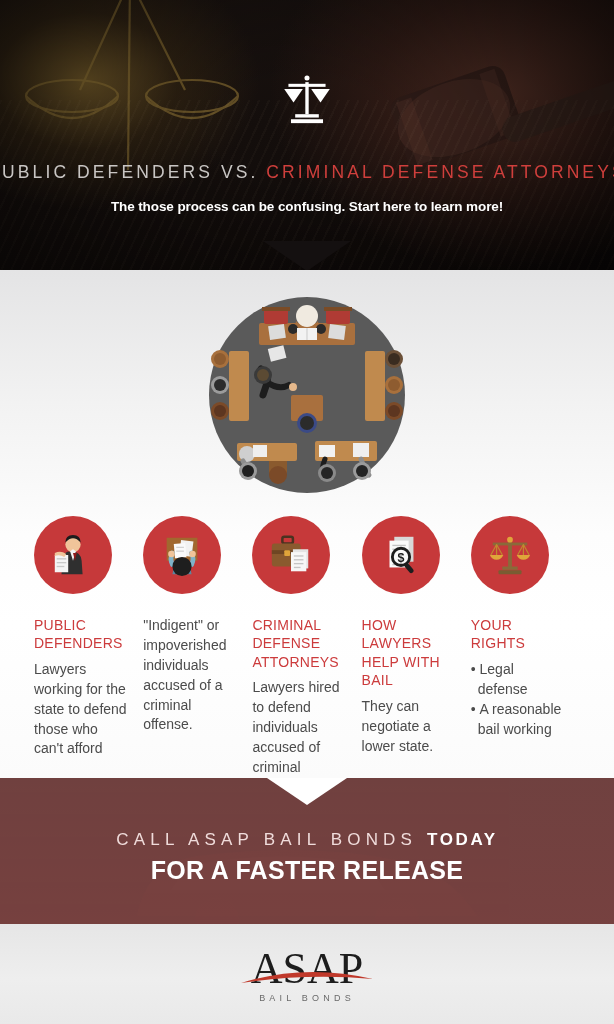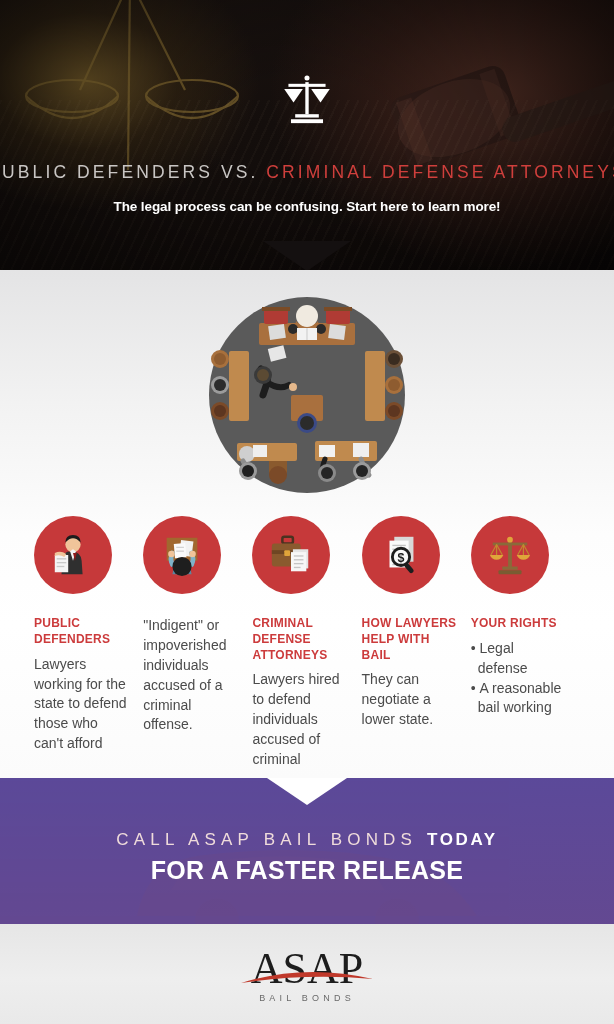--- a/index.html
+++ b/index.html
@@ -98,22 +98,22 @@
   .card { width:20%; padding-right:14px; }
   .circle {
     width:78px; height:78px; border-radius:50%;
     background:#c6393a;
     display:flex; align-items:center; justify-content:center;
     margin-bottom:22px;
   }
   .circle svg { width:46px; height:46px; }
   .card-title {
     color:#cc3b3c;
-    font-weight:bold;
-    font-size:12px;
+    font-weight:normal;
+    font-size:14px;
     line-height:1.32;
     letter-spacing:.25px;
     text-transform:uppercase;
     margin-bottom:7px;
   }
   .card-body {
     color:#4b4b4b;
     font-size:14px;
     line-height:1.42;
   }
@@ -121,21 +121,21 @@
     list-style:none;
     text-indent:-7px;
     padding-left:7px;
   }
   .card-body li:before { content:"\2022\00a0"; }
 
   
   .cta {
     position:relative;
     height:146px;
-    background:#1d4ed8;
+    background:#404040;
     overflow:hidden;
   }
   .cta-photo { position:absolute; inset:0; opacity:.5; }
   .cta-photo .car {
     position:absolute; left:50%; transform:translateX(-50%);
     top:18px; width:420px; height:150px;
   }
   .cta-photo .tint {
     position:absolute; inset:0;
     background:linear-gradient(180deg, rgba(181,66,63,.82) 0%, rgba(181,66,63,.92) 100%);
@@ -220,21 +220,21 @@
         <rect x="18" y="50" width="28" height="4" fill="#ffffff"></rect>
         <rect x="13" y="56" width="38" height="4.6" fill="#ffffff"></rect>
         <path d="M5 20 L27 20 L16 36 Z" fill="#ffffff"></path>
         <path d="M37 20 L59 20 L48 36 Z" fill="#ffffff"></path>
       </svg>
 
       <div class="hero-title">
         <span class="t1">PUBLIC DEFENDERS VS. </span><span class="t2">CRIMINAL DEFENSE ATTORNEYS</span>
       </div>
 
-      <div class="hero-sub">The legal process can be confusing. Start here to learn more!</div>
+      <div class="hero-sub">The those process can be confusing. Start here to learn more!</div>
     </div>
 
     <div class="hero-notch"></div>
   </section>
 
   <section class="mid">
 
     <div class="courtroom-wrap">
       <svg class="courtroom" viewBox="0 0 200 200">
         <circle cx="100" cy="100" r="98" fill="#5a5a5a"></circle>

